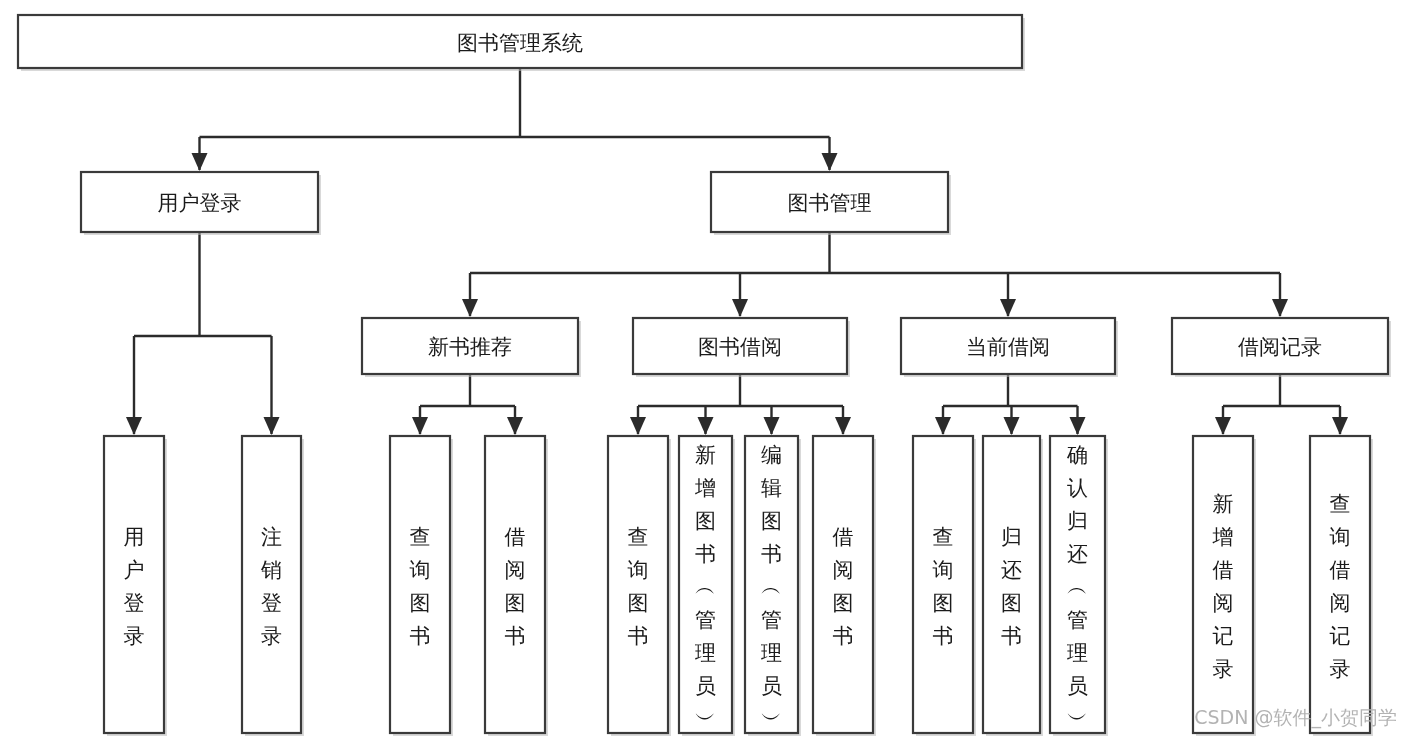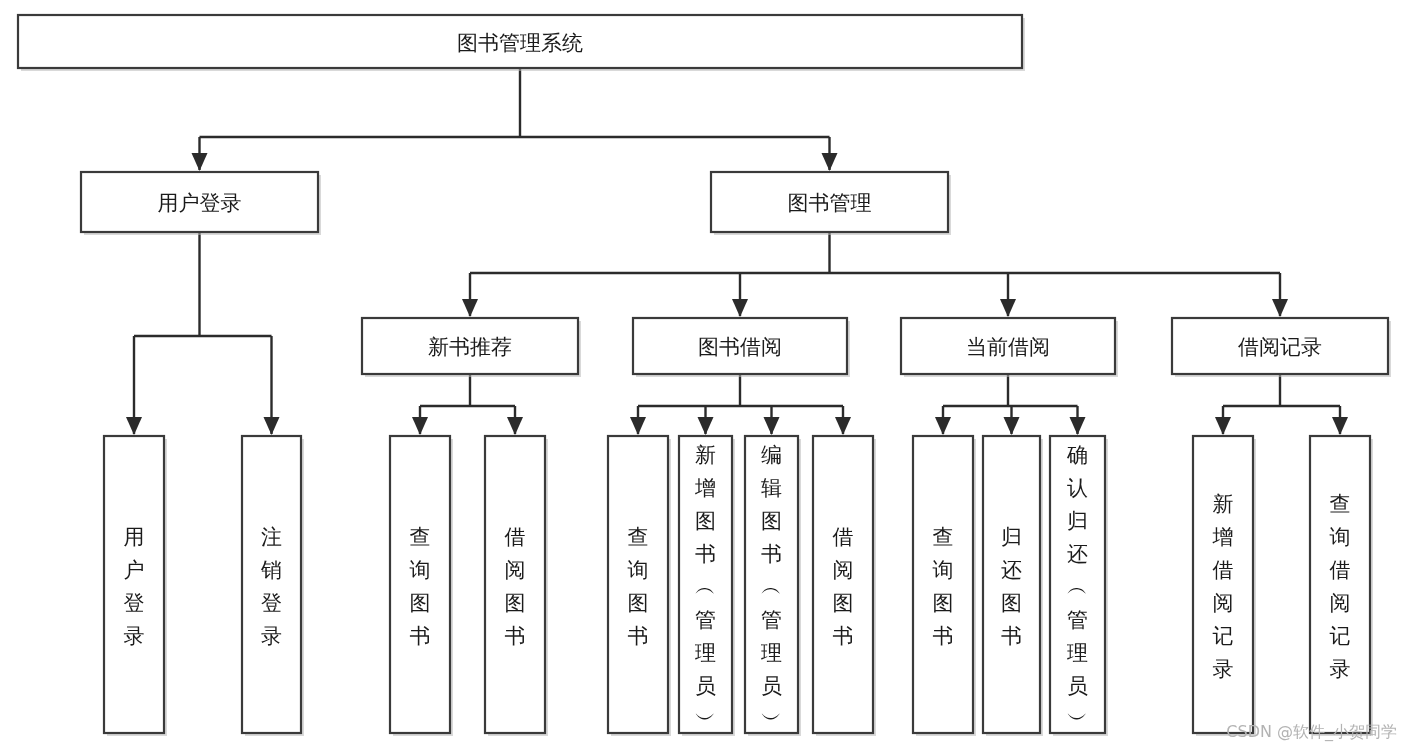--- a/index.html
+++ b/index.html
@@ -54,23 +54,23 @@
   }
   .node-label-v {
     font-family: "DejaVu Sans", "Liberation Sans", sans-serif;
     font-size: 21px;
     fill: #1b1b1b;
     text-anchor: middle;
   }
   .watermark-text {
     position: absolute;
     right: 8px;
-    bottom: 4px;
-    font-family: "DejaVu Sans", "Liberation Sans", sans-serif;
-    font-size: 16px;
+    bottom: 16px;
+    font-family: "DejaVu Sans", "Liberation Sans", sans-serif;
+    font-size: 19px;
     color: #b3b3b3;
     white-space: nowrap;
     user-select: none;
   }
 </style>
 </head>
 <body>
 
 <div id="diagram-root">
   <svg id="flowchart" viewBox="0 0 1405 747">

